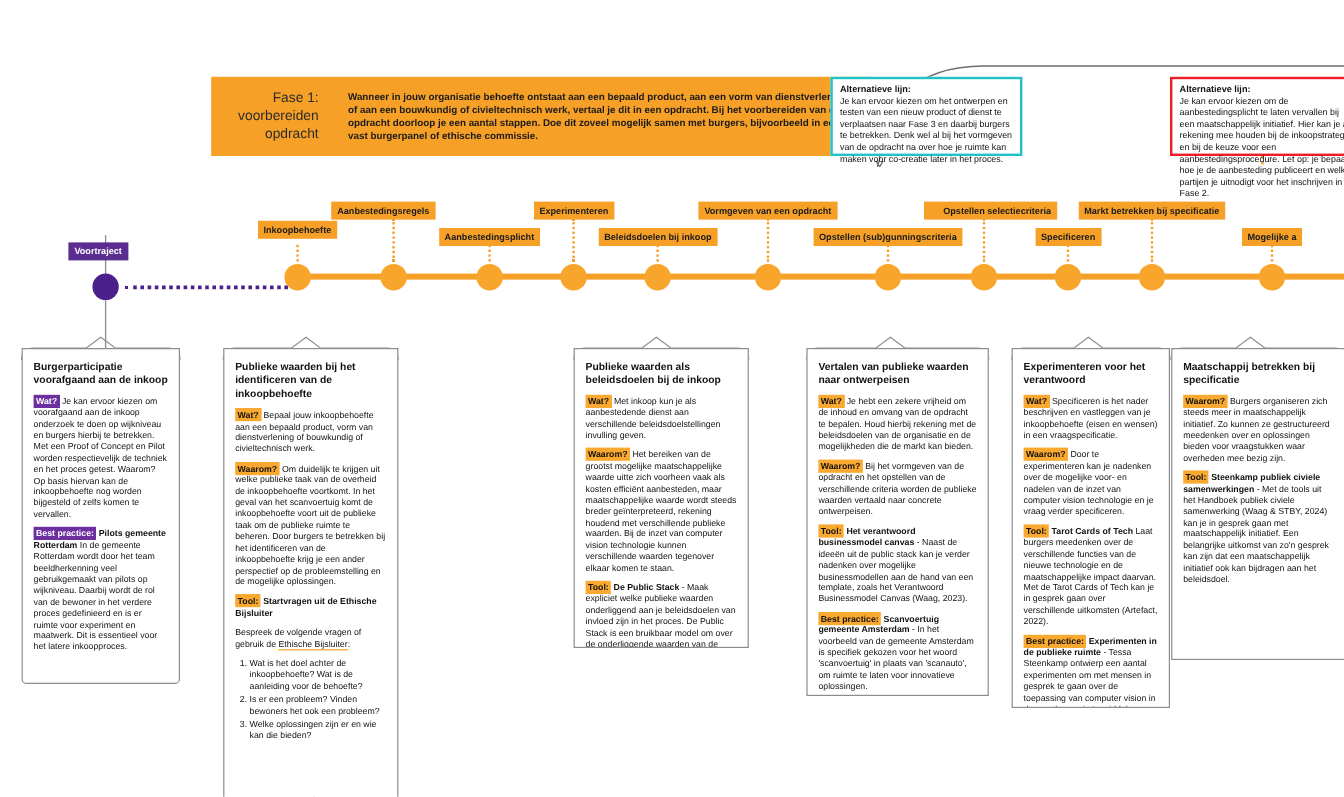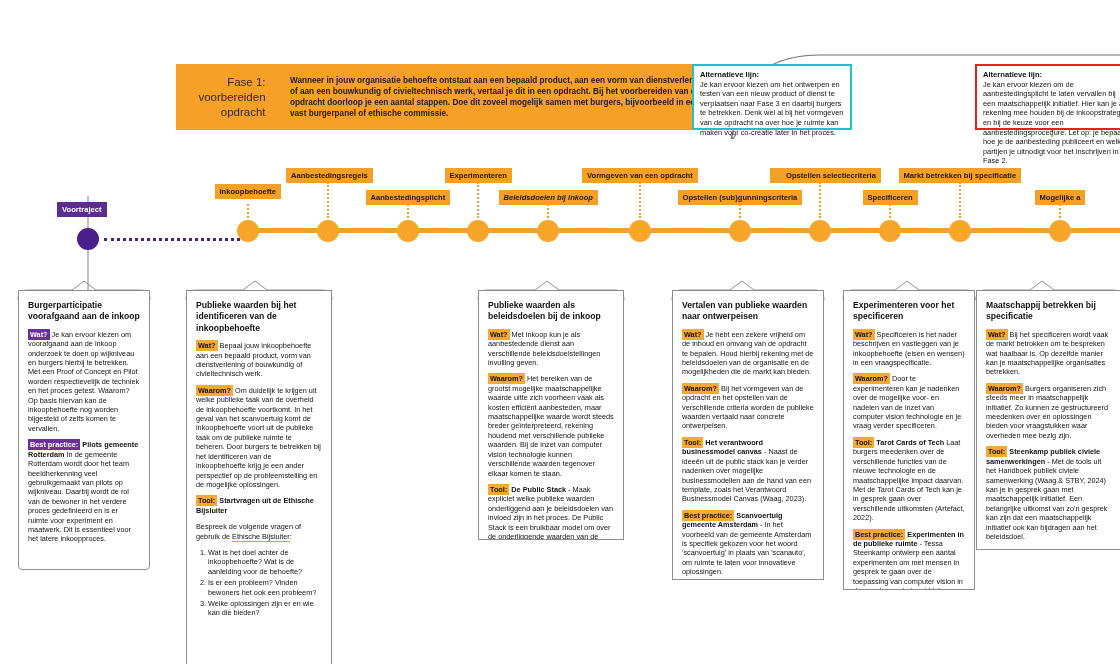--- a/index.html
+++ b/index.html
@@ -127,30 +127,30 @@
   <div class="predot" style="left:104px;top:238px;width:136px;"></div>
   <div class="node start" style="left:77px;top:228px;"></div>
   <div class="chip purple" style="left:57px;top:190px;margin-top:12px;">Voortraject</div>
 
   <div id="timeline-nodes">
       <div class="node" style="left: 237px; top: 220px;"></div>
       <div class="dotline" style="left: 247px; top: 204px; height: 14px;"></div>
       <div class="chip" style="top: 184px; left: 214.5px;">Inkoopbehoefte</div>
       <div class="node" style="left: 317px; top: 220px;"></div>
       <div class="dotline" style="left: 327px; top: 182px; height: 36px;"></div>
-      <div class="chip" style="top: 168px; left: 286px;">Aanbestedingsregels</div>
+      <div class="chip" style="top: 168px; left: 276px;">Aanbestedingsregels</div>
       <div class="node" style="left: 397px; top: 220px;"></div>
       <div class="dotline" style="left: 407px; top: 204px; height: 14px;"></div>
       <div class="chip" style="top: 190px; left: 365.5px;">Aanbestedingsplicht</div>
       <div class="node" style="left: 467px; top: 220px;"></div>
       <div class="dotline" style="left: 477px; top: 182px; height: 36px;"></div>
       <div class="chip" style="top: 168px; left: 444.5px;">Experimenteren</div>
       <div class="node" style="left: 537px; top: 220px;"></div>
       <div class="dotline" style="left: 547px; top: 204px; height: 14px;"></div>
-      <div class="chip" style="top: 190px; left: 498.5px; font-style: italic;">Beleidsdoelen bij inkoop</div>
+      <div class="chip" style="top: 190px; left: 498.5px;">Beleidsdoelen bij inkoop</div>
       <div class="node" style="left: 629px; top: 220px;"></div>
       <div class="dotline" style="left: 639px; top: 182px; height: 36px;"></div>
       <div class="chip" style="top: 168px; left: 582px;">Vormgeven van een opdracht</div>
       <div class="node" style="left: 729px; top: 220px;"></div>
       <div class="dotline" style="left: 739px; top: 204px; height: 14px;"></div>
       <div class="chip" style="top: 190px; left: 677.5px;">Opstellen (sub)gunningscriteria</div>
       <div class="node" style="left: 809px; top: 220px;"></div>
       <div class="dotline" style="left: 819px; top: 182px; height: 36px;"></div>
       <div class="chip" style="top: 168px; left: 770px; padding-left: 16px;">Opstellen selectiecriteria</div>
       <div class="node" style="left: 879px; top: 220px;"></div>
@@ -200,31 +200,30 @@
     <h3>Vertalen van publieke waarden naar ontwerpeisen</h3>
     <div>
         <p><span class="tag orange">Wat?</span> Je hebt een zekere vrijheid om de inhoud en omvang van de opdracht te bepalen. Houd hierbij rekening met de beleidsdoelen van de organisatie en de mogelijkheden die de markt kan bieden.</p>
         <p><span class="tag orange">Waarom?</span> Bij het vormgeven van de opdracht en het opstellen van de verschillende criteria worden de publieke waarden vertaald naar concrete ontwerpeisen.</p>
         <p><span class="tag orange">Tool:</span><span class="bold"> Het verantwoord businessmodel canvas</span> - Naast de ideeën uit de public stack kan je verder nadenken over mogelijke businessmodellen aan de hand van een template, zoals het Verantwoord Businessmodel Canvas (Waag, 2023).</p>
         <p><span class="tag orange">Best practice:</span><span class="bold"> Scanvoertuig gemeente Amsterdam</span> - In het voorbeeld van de gemeente Amsterdam is specifiek gekozen voor het woord 'scanvoertuig' in plaats van 'scanauto', om ruimte te laten voor innovatieve oplossingen.</p>
       </div>
   </div>
 
   <div class="card" id="card-5">
-    <h3>Experimenteren voor het specificeren</h3>
+    <h3>Experimenteren voor het verantwoord</h3>
     <div>
         <p><span class="tag orange">Wat?</span> Specificeren is het nader beschrijven en vastleggen van je inkoopbehoefte (eisen en wensen) in een vraagspecificatie.</p>
         <p><span class="tag orange">Waarom?</span> Door te experimenteren kan je nadenken over de mogelijke voor- en nadelen van de inzet van computer vision technologie en je vraag verder specificeren.</p>
         <p><span class="tag orange">Tool:</span><span class="bold"> Tarot Cards of Tech</span> Laat burgers meedenken over de verschillende functies van de nieuwe technologie en de maatschappelijke impact daarvan. Met de Tarot Cards of Tech kan je in gesprek gaan over verschillende uitkomsten (Artefact, 2022).</p>
         <p><span class="tag orange">Best practice:</span><span class="bold"> Experimenten in de publieke ruimte</span> - Tessa Steenkamp ontwierp een aantal experimenten om met mensen in gesprek te gaan over de toepassing van computer vision in de openbare ruimte middels scanvoertuigen. Hiermee kan je onderzoeken in hoeverre de inzet van technologie beantwoord aan het onderliggende beleidsdoel.</p>
       </div>
   </div>
 
   <div class="card" id="card-6">
     <h3>Maatschappij betrekken bij specificatie</h3>
     <div>
-        <p><span class="tag orange">Wat?</span> Bij het specificeren wordt vaak de markt betrokken om te bespreken wat haalbaar is. Op dezelfde manier kan je maatschappelijke organisaties betrekken.</p>
         <p><span class="tag orange">Waarom?</span> Burgers organiseren zich steeds meer in maatschappelijk initiatief. Zo kunnen ze gestructureerd meedenken over en oplossingen bieden voor vraagstukken waar overheden mee bezig zijn.</p>
         <p><span class="tag orange">Tool:</span><span class="bold"> Steenkamp publiek civiele samenwerkingen</span> - Met de tools uit het Handboek publiek civiele samenwerking (Waag &amp; STBY, 2024) kan je in gesprek gaan met maatschappelijk initiatief. Een belangrijke uitkomst van zo'n gesprek kan zijn dat een maatschappelijk initiatief ook kan bijdragen aan het beleidsdoel.</p>
       </div>
   </div>
 
 </div>
 
 </body></html>

